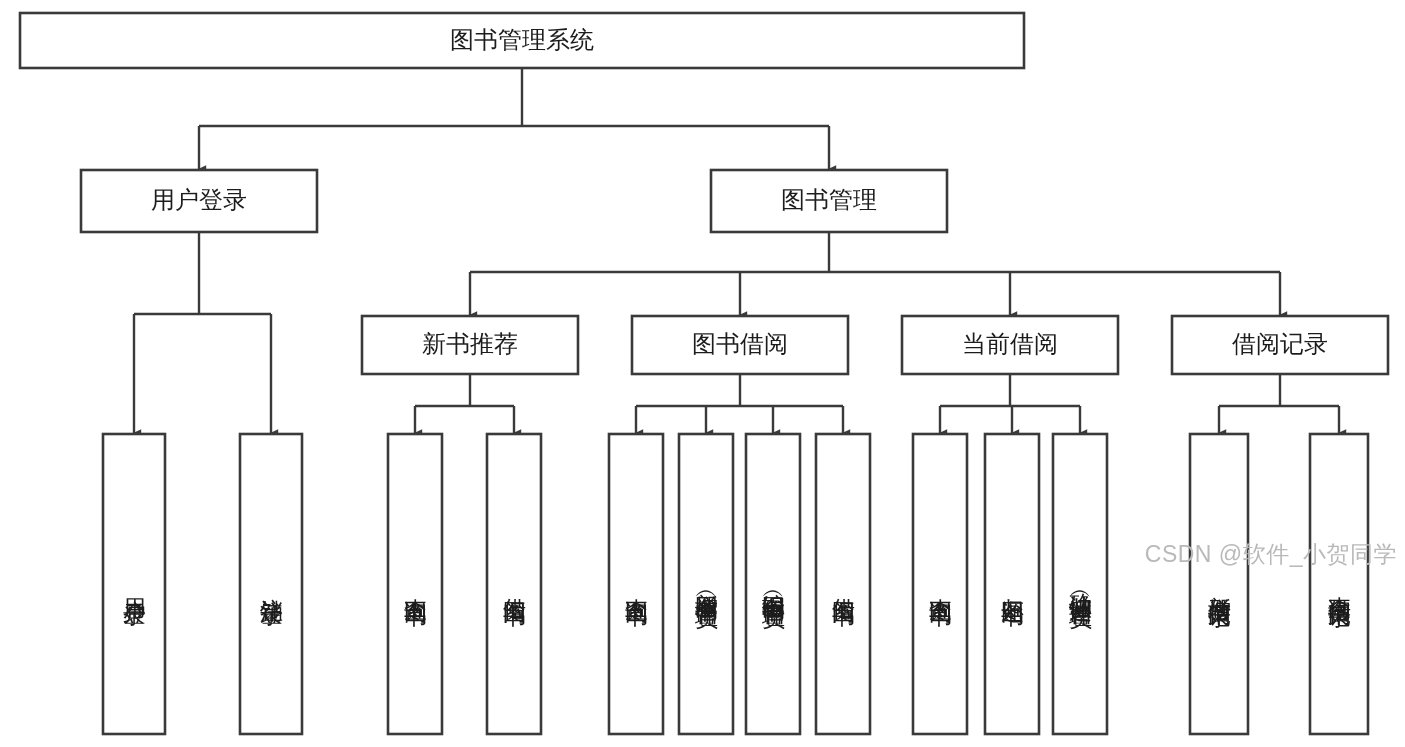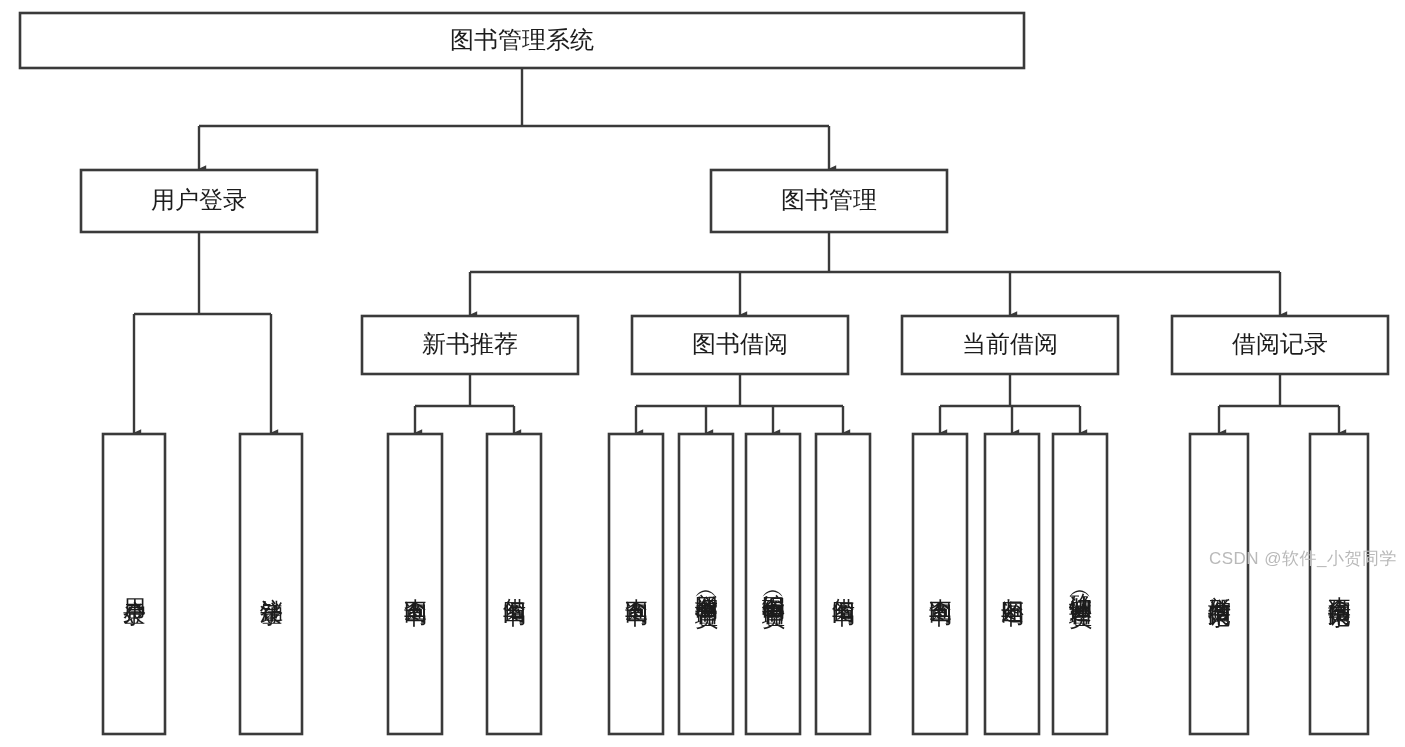--- a/index.html
+++ b/index.html
@@ -56,21 +56,21 @@
     align-items: center;
     justify-content: center;
     white-space: nowrap;
     pointer-events: none;
   }
   .watermark {
     position: absolute;
     right: 8px;
     bottom: 6px;
     font-family: "Liberation Sans", "DejaVu Sans", sans-serif;
-    font-size: 17px;
+    font-size: 23px;
     color: #b9b9b9;
     letter-spacing: 0.5px;
     user-select: none;
   }
 </style>
 </head>
 <body>
 
 <div id="diagram-root">
 

